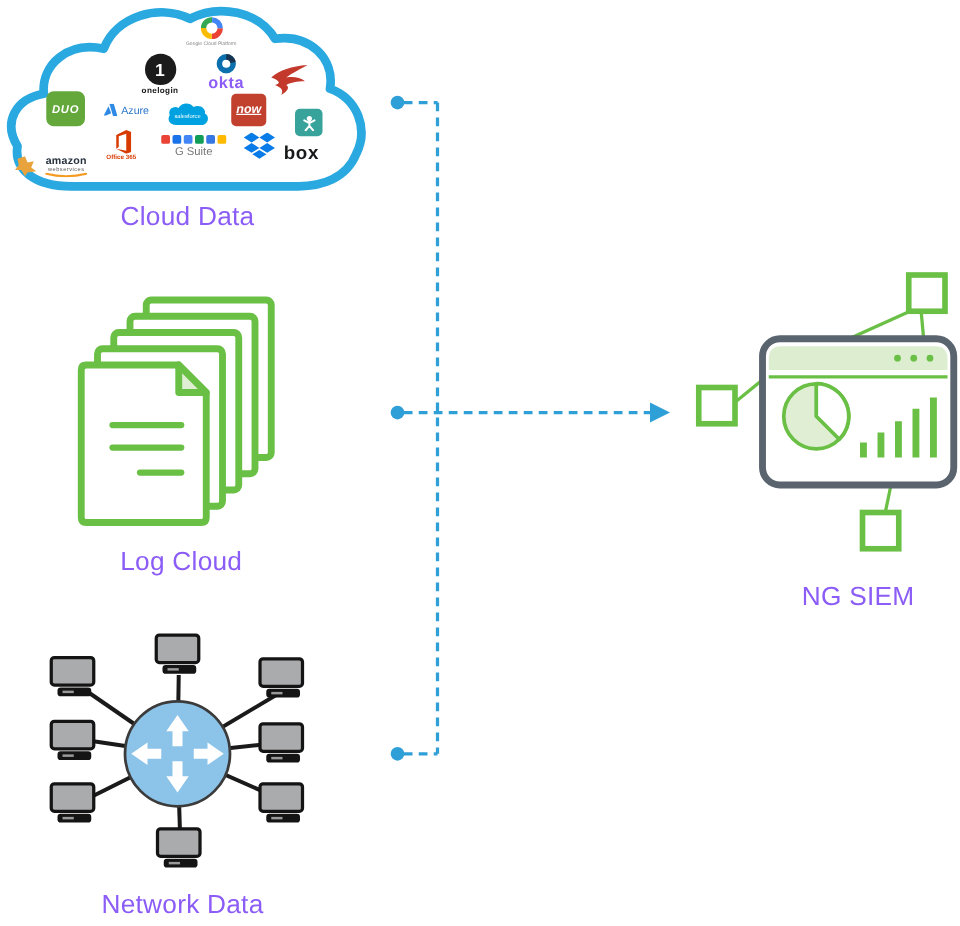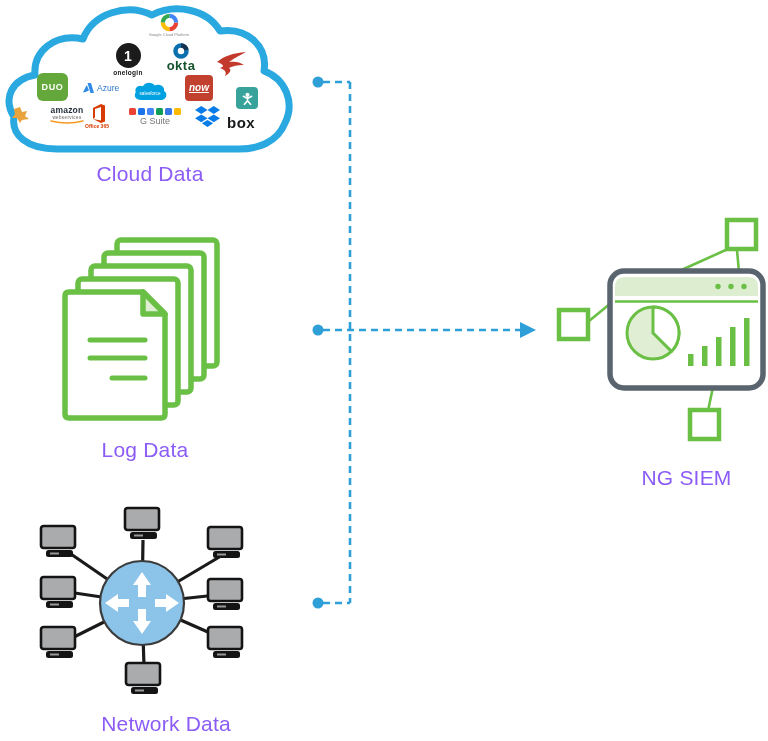--- a/index.html
+++ b/index.html
@@ -7,33 +7,33 @@
     position:relative;width:768px;height:741px;overflow:hidden;background:#ffffff;
     font-family:"Liberation Sans", sans-serif;
   }
   .abs{position:absolute;}
   .node-label{
     position:absolute;text-align:center;font-size:21px;font-weight:500;
     color:#8b5cf6;letter-spacing:.2px;white-space:nowrap;
   }
   
   .app{position:absolute;display:flex;flex-direction:column;align-items:center;justify-content:center;line-height:1;}
-  .tile{display:flex;align-items:center;justify-content:center;color:#fff;font-weight:bold;}
+  .tile{display:flex;align-items:center;justify-content:center;color:#fff;font-weight:bold;font-style:italic;}
   .duo-tile{width:31px;height:28px;border-radius:6px;background:#64a83c;font-size:9px;letter-spacing:.6px;}
   .now-tile{width:28px;height:26px;border-radius:4px;background:#c2402e;font-style:italic;font-size:10px;text-decoration:underline;}
   .teal-tile{width:22px;height:22px;border-radius:4px;background:#38a39b;}
   .onelogin-circle{width:25px;height:25px;border-radius:50%;background:#1b1b1b;color:#fff;
     display:flex;align-items:center;justify-content:center;font-size:14px;font-weight:bold;}
   .onelogin-word{font-size:6.5px;font-weight:bold;color:#141414;margin-top:2px;letter-spacing:.3px;}
   .okta-row{flex-direction:column;}
-  .okta-word{font-size:13px;font-weight:800;color:#14532d;letter-spacing:.5px;}
+  .okta-word{font-size:13px;font-weight:800;color:#8b5cf6;letter-spacing:.5px;}
   .gcp-caption{font-size:4px;color:#8a8a8a;margin-top:1px;white-space:nowrap;}
   .azure-row{flex-direction:row;gap:3px;}
   .azure-word{font-size:8.5px;color:#2c77c9;font-weight:500;}
-  .aws-row{flex-direction:row;gap:20px;align-items:center;}
+  .aws-row{flex-direction:row;gap:6px;align-items:center;margin-top:18px;}
   .aws-col{display:flex;flex-direction:column;align-items:center;line-height:1;}
   .aws-line1{font-size:8.5px;font-weight:800;color:#25313e;letter-spacing:.2px;}
   .aws-line2{font-size:4.5px;color:#5a5a5a;margin-top:1px;letter-spacing:.4px;}
   .office-word{font-size:5px;color:#d83b01;margin-top:1px;font-weight:bold;white-space:nowrap;}
   .gsuite-icons{display:flex;gap:2px;align-items:flex-end;}
   .gsuite-icons span{width:7px;height:7px;border-radius:1.5px;display:block;}
   .gsuite-word{font-size:9px;color:#757575;margin-top:2px;}
   .box-word{font-size:15px;font-weight:700;color:#17191a;letter-spacing:.5px;}
 </style>
 </head>
@@ -187,21 +187,21 @@
       <path d="M9 62 H83 L105 84 V184 Q105 188 101 188 H9 Q5 188 5 184 V66 Q5 62 9 62 Z"></path>
       <path d="M83 62 V84 H105 Z" fill="#e0efd4"></path>
     </g>
     <g stroke="#6abf45" stroke-width="5" stroke-linecap="round">
       <line x1="30" y1="110" x2="85" y2="110"></line>
       <line x1="30" y1="128" x2="85" y2="128"></line>
       <line x1="52" y1="148" x2="85" y2="148"></line>
     </g>
   </svg>
 
-  <div class="node-label" style="left:60px;top:438px;width:170px;">Log Data</div>
+  <div class="node-label" style="left:60px;top:438px;width:170px;">Log Cloud</div>
 
   <svg class="abs" style="left:28px;top:500px;" width="245" height="212" viewBox="0 0 245 212">
     <g stroke="#1a1a1a" stroke-width="3.2">
       <line x1="114" y1="103" x2="115" y2="40"></line>
       <line x1="114" y1="103" x2="40" y2="52"></line>
       <line x1="114" y1="103" x2="198" y2="53"></line>
       <line x1="114" y1="103" x2="40" y2="92"></line>
       <line x1="114" y1="103" x2="198" y2="94"></line>
       <line x1="114" y1="103" x2="40" y2="140"></line>
       <line x1="114" y1="103" x2="198" y2="140"></line>
@@ -228,21 +228,21 @@
       <circle cx="114" cy="103" r="42" fill="#8cc3e9" stroke="#3b3b3b" stroke-width="2.2"></circle>
       <g fill="#ffffff">
         <path d="M114 72 L123 85 L118 85 L118 97 L110 97 L110 85 L105 85 Z"></path>
         <path d="M114 134 L105 121 L110 121 L110 109 L118 109 L118 121 L123 121 Z"></path>
         <path d="M101 103 L88 94 L88 99 L77 99 L77 107 L88 107 L88 112 Z" transform="rotate(180 89 103)"></path>
         <path d="M127 103 L140 94 L140 99 L151 99 L151 107 L140 107 L140 112 Z" transform="rotate(180 139 103)"></path>
       </g>
     </g>
   </svg>
 
-  <div class="node-label" style="left:56px;top:712px;width:220px;">Network Data</div>
+  <div class="node-label" style="left:36px;top:712px;width:220px;">Network Data</div>
 
   <svg class="abs" style="left:310px;top:70px;" width="235" height="545" viewBox="0 0 235 545">
     <g stroke="#2f9fd8" stroke-width="2.6" stroke-dasharray="7 5" fill="none">
       <path d="M 13 12 H 40"></path>
       <path d="M 40 12 V 533"></path>
       <path d="M 13 533 H 40"></path>
       <path d="M 13 260 H 210"></path>
     </g>
     <g fill="#2f9fd8">
       <circle cx="8" cy="12" r="5.5"></circle>

